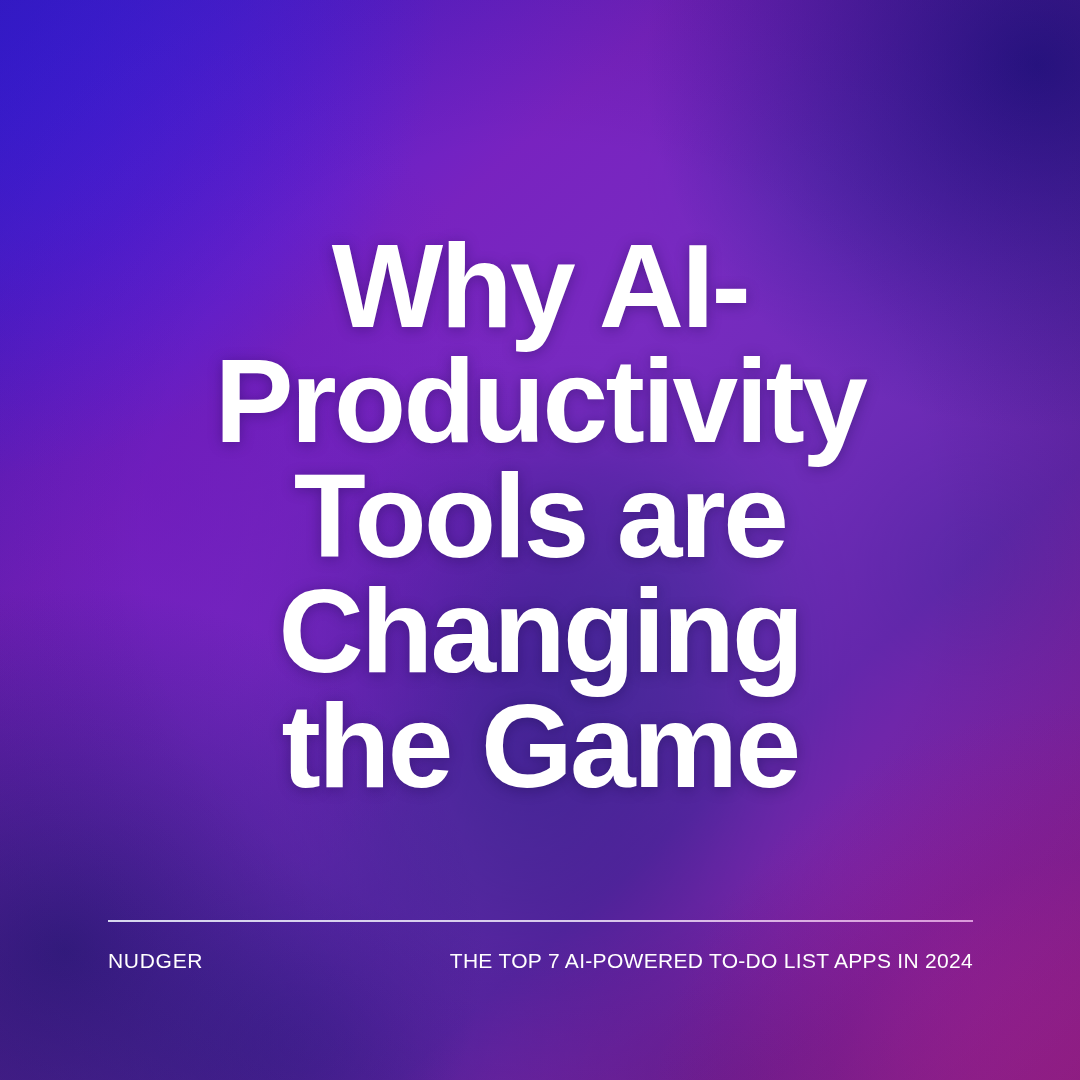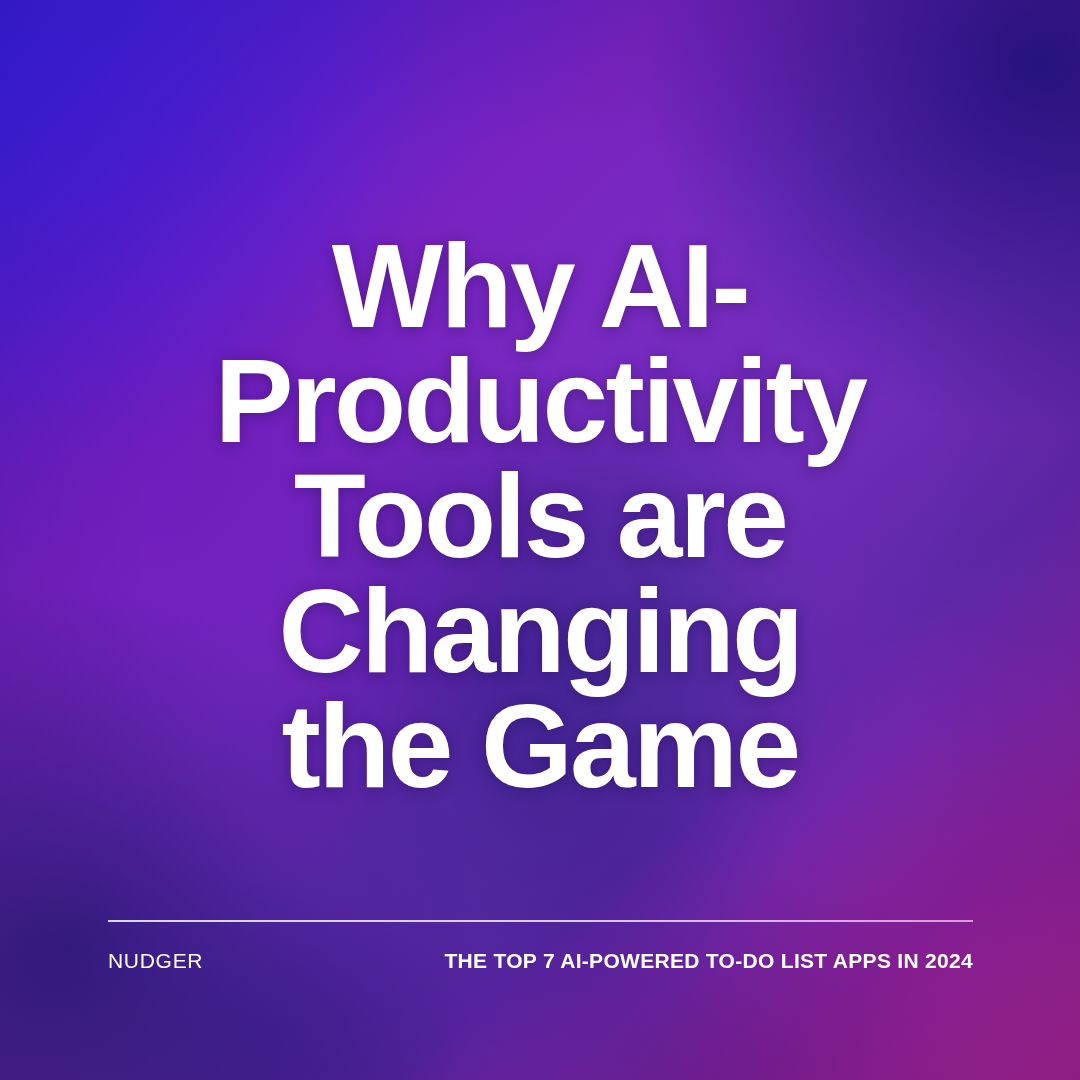--- a/index.html
+++ b/index.html
@@ -122,21 +122,21 @@
     letter-spacing: 0.7px;
     line-height: 30px;
   }
 
   .subtitle {
     position: absolute;
     right: 0;
     top: 0;
     color: #ffffff;
     font-size: 21px;
-    font-weight: 700;
+    font-weight: 400;
     letter-spacing: 0.3px;
     line-height: 30px;
     white-space: nowrap;
   }
 </style>
 </head>
 <body>
 
 <div class="canvas">
 

